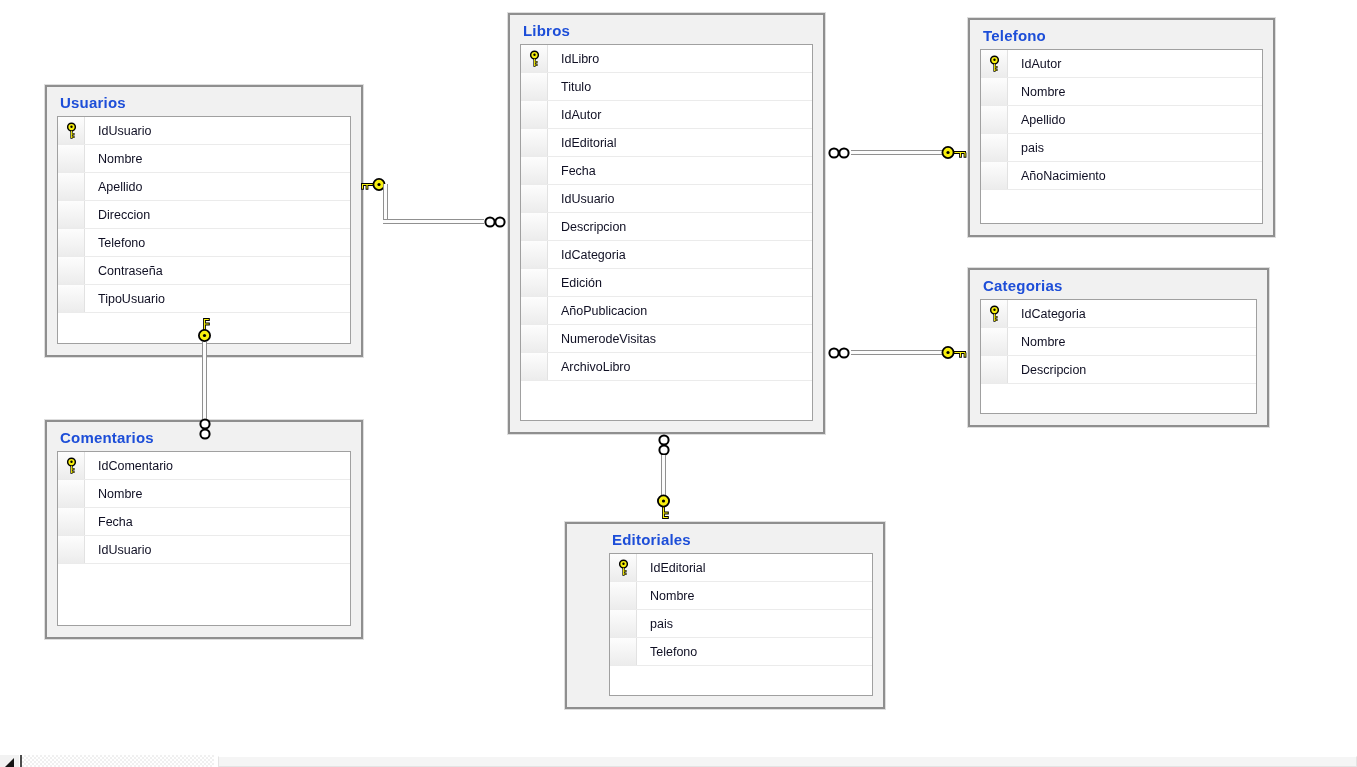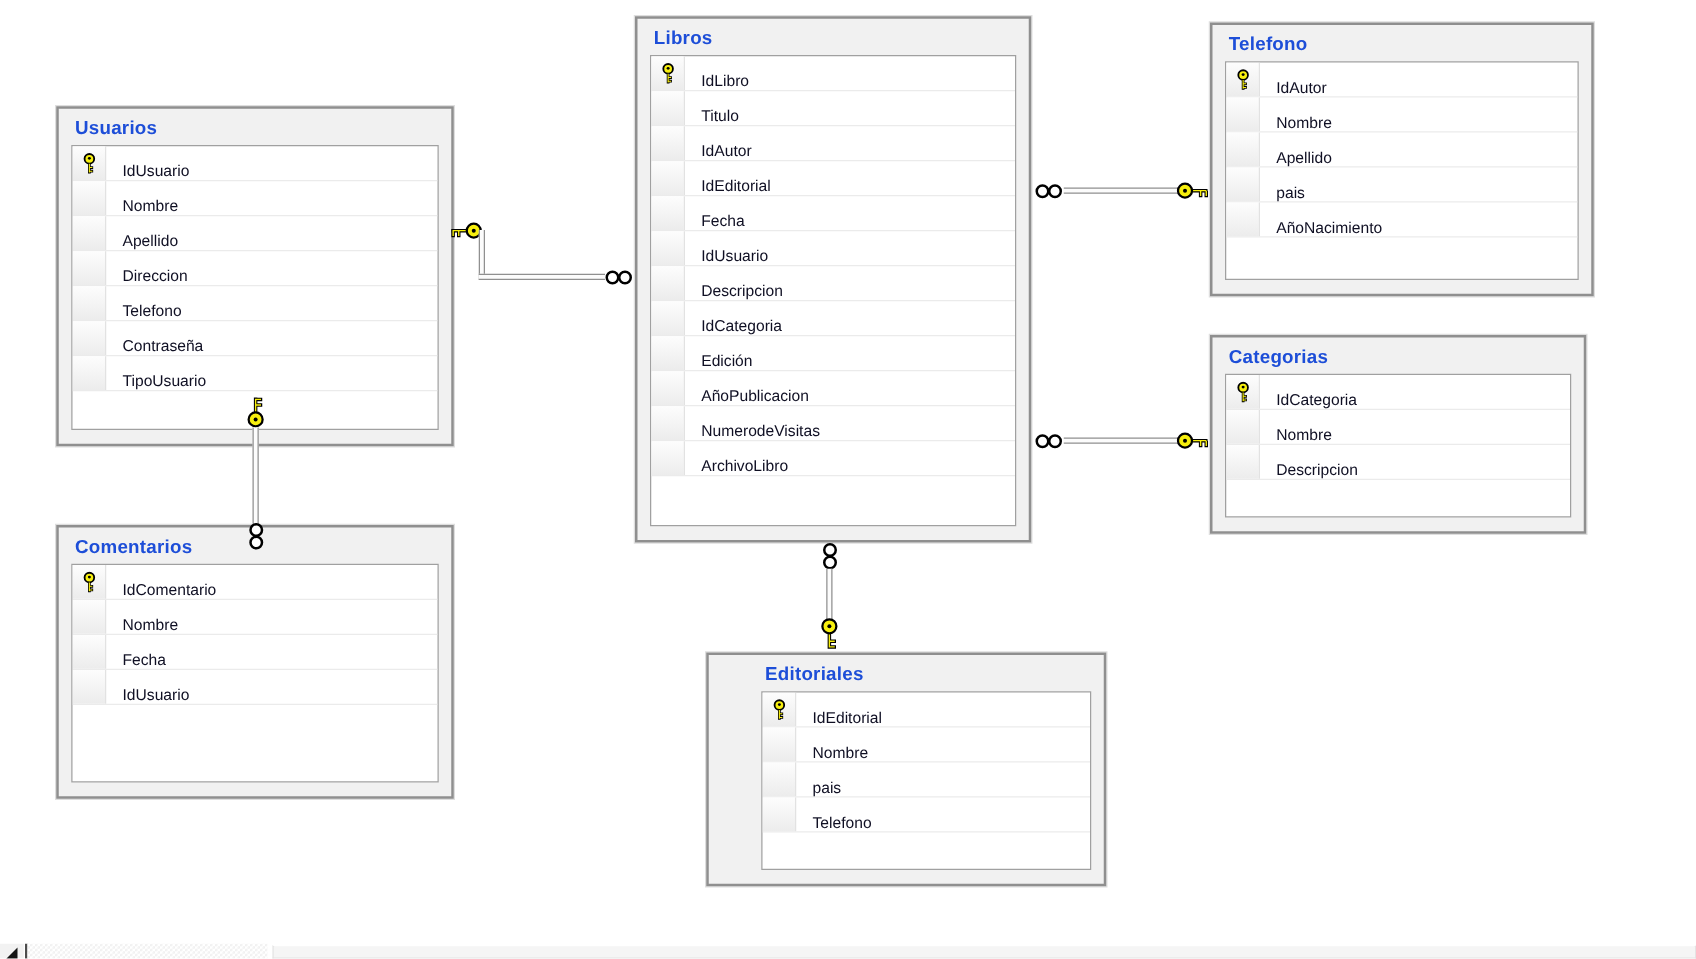--- a/index.html
+++ b/index.html
@@ -5,21 +5,21 @@
   html,body{margin:0;padding:0;background:#fff;}
   .canvas{position:relative;width:1357px;height:767px;background:#ffffff;overflow:hidden;
           font-family:"Liberation Sans",sans-serif;}
 
   
   .tbl{position:absolute;background:#f1f1f1;border:2px solid #8f8f8f;box-shadow:0 0 0 1px #dedede;
        display:flex;flex-direction:column;box-sizing:border-box;}
   .tbl-title{font-weight:bold;font-size:15px;color:#1d4ed8;padding:7px 0 5px 13px;letter-spacing:.2px;}
   .tbl-grid{background:#fff;border:1px solid #a0a0a0;margin:0 10px 11px 10px;flex:1;
             display:flex;flex-direction:column;overflow:hidden;}
-  .frow{display:flex;flex:0 0 27px;height:27px;border-bottom:1px solid #ebebeb;align-items:flex-end;}
+  .frow{display:flex;flex:0 0 27px;height:27px;border-bottom:1px solid #ebebeb;align-items:center;}
   .icell{flex:0 0 26px;width:26px;align-self:stretch;border-right:1px solid #e2e2e2;
          background:linear-gradient(#fdfdfd,#ececec);display:flex;align-items:center;justify-content:center;}
   .fname{font-size:12.5px;color:#0f0f23;padding-left:13px;white-space:nowrap;}
   .fempty{flex:1;}
 
   
   #t-usuarios   {left:45px;  top:45px;  width:318px; height:272px;margin-top:40px;}
   #t-libros     {left:508px; top:13px;  width:317px; height:421px;}
   #t-autores    {left:968px; top:18px;  width:307px; height:219px;}
   #t-categorias {left:968px; top:268px; width:301px; height:159px;}

